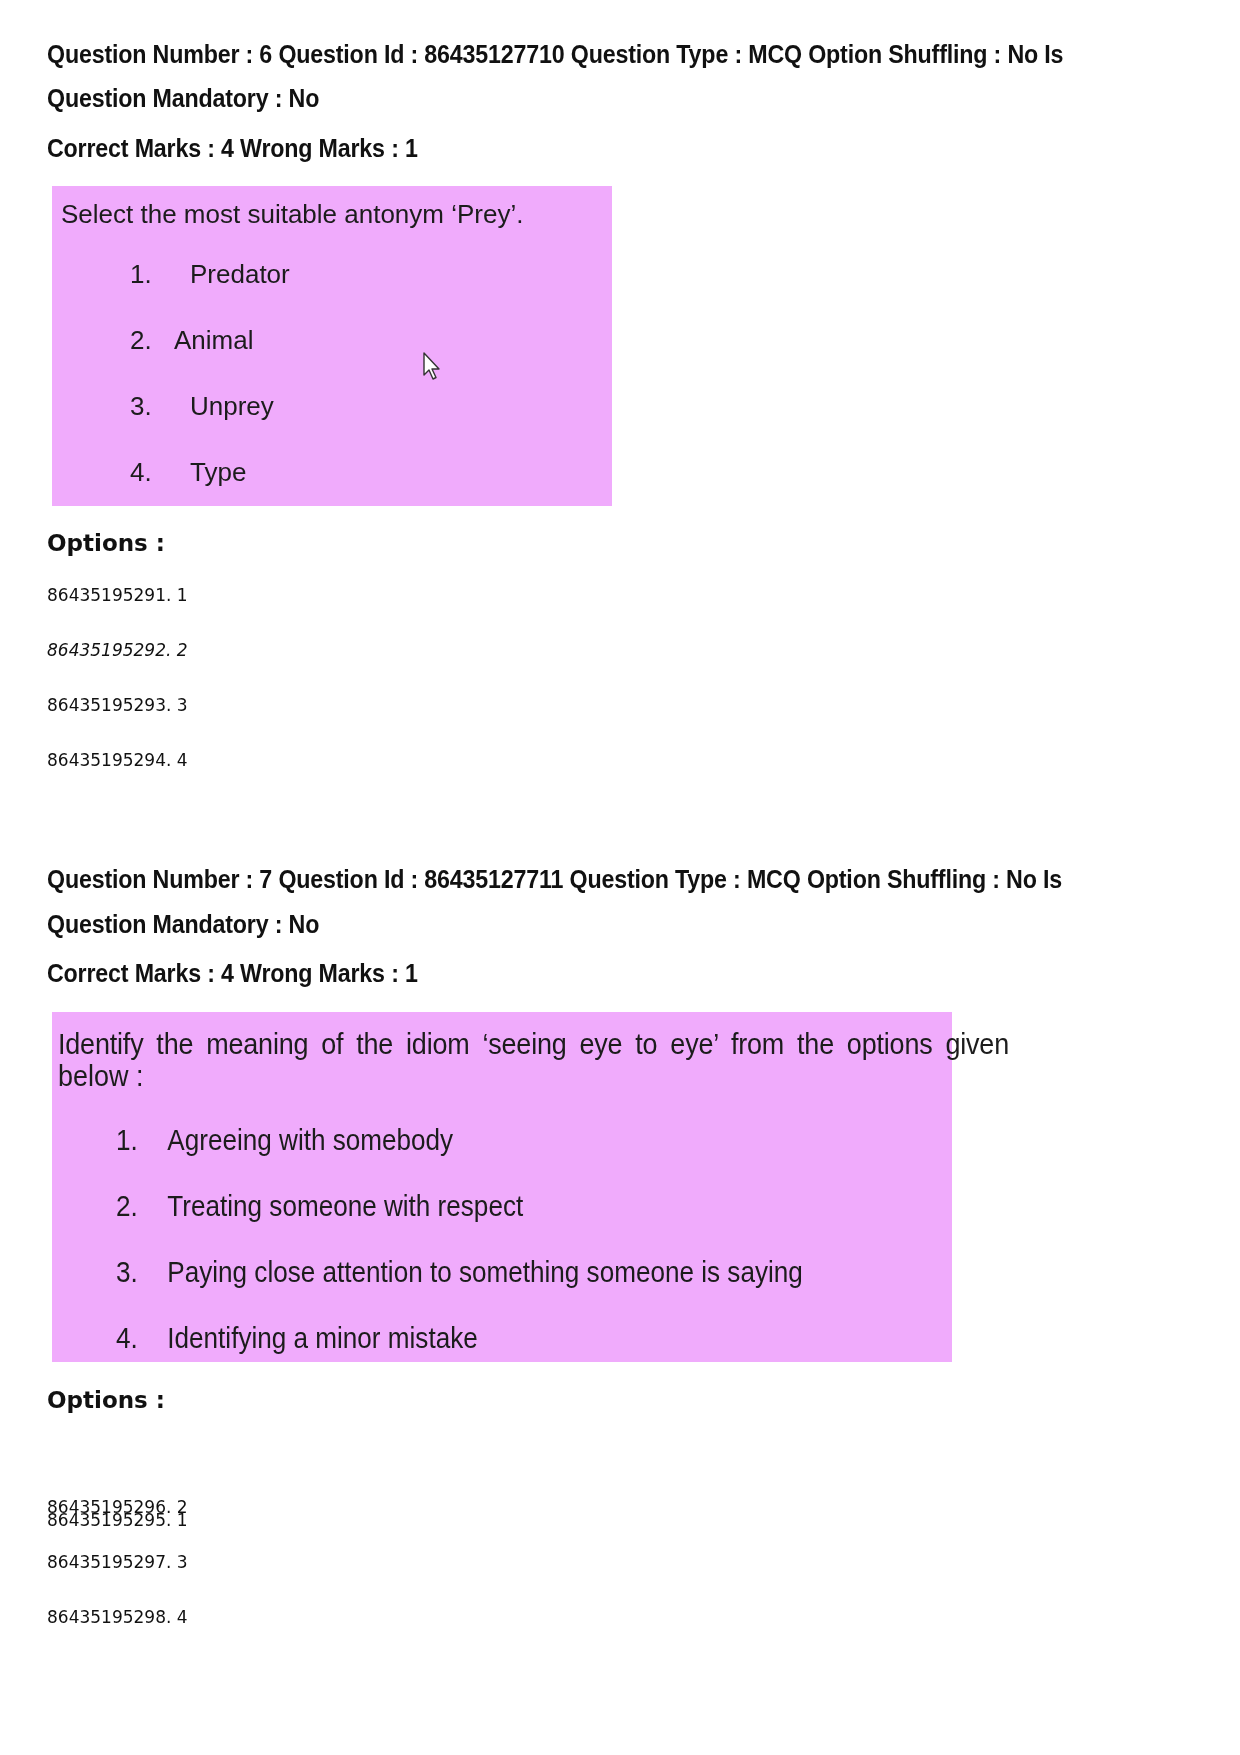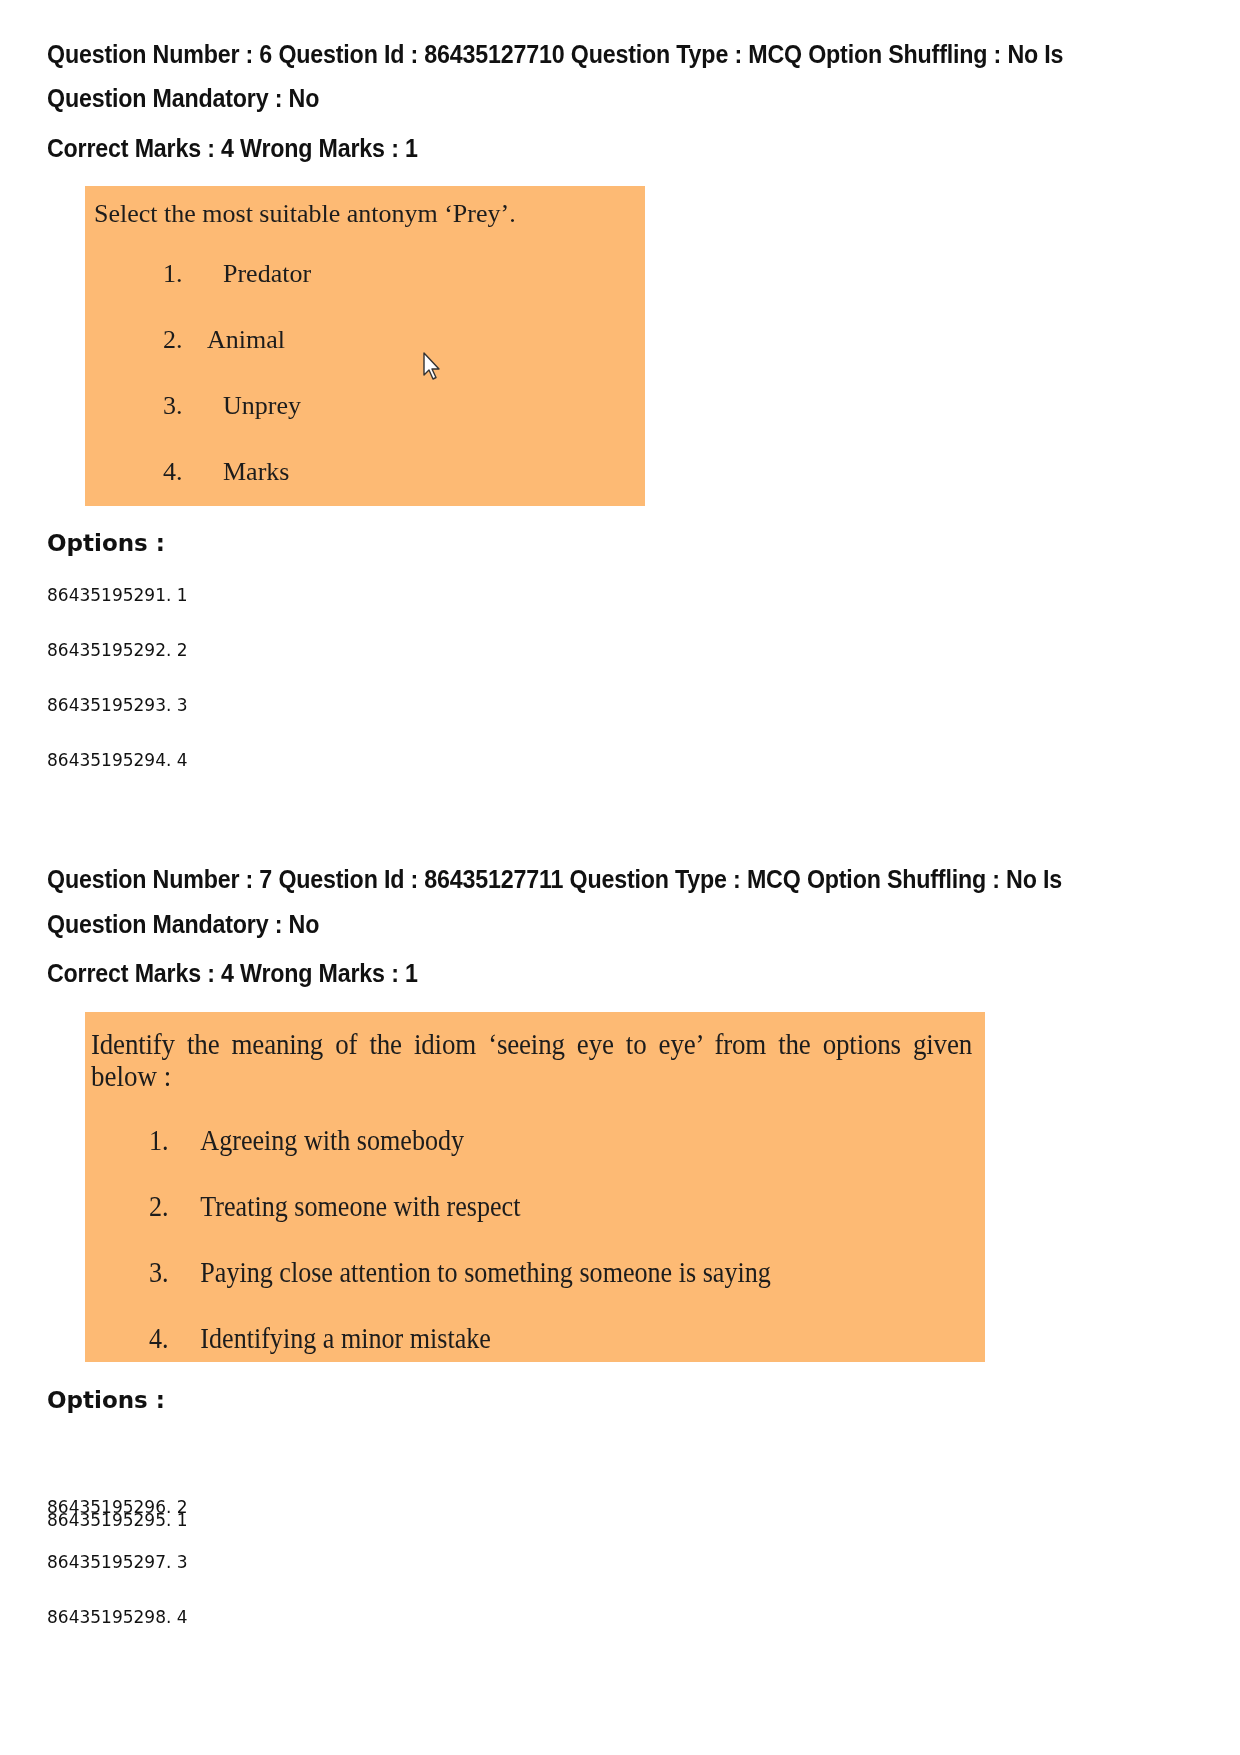--- a/index.html
+++ b/index.html
@@ -22,24 +22,23 @@
       font-weight: bold;
       font-size: 25px;
       letter-spacing: -0.2px;
       white-space: nowrap;
       color: #111111;
       transform: scaleX(0.93);
       transform-origin: left center;
     }
     .q-image {
       position: absolute;
-      background: #fdba74;
-      font-family: Liberation Serif, serif;
+      background: #f0abfc;
+      font-family: Liberation Sans, sans-serif;
       color: #1c1c1c;
-      margin-left: 33px;
     }
     .q-stem {
       position: absolute;
       white-space: nowrap;
     }
     .q-item {
       position: absolute;
       white-space: nowrap;
     }
     .q-item .num {
@@ -90,33 +89,33 @@
     <div class="q-item" style="left:78px; top:139px;">
       <span class="num">2.</span>
       <span class="txt" style="left:44px;">Animal</span>
     </div>
     <div class="q-item" style="left:78px; top:205px;">
       <span class="num">3.</span>
       <span class="txt" style="left:60px;">Unprey</span>
     </div>
     <div class="q-item" style="left:78px; top:271px;">
       <span class="num">4.</span>
-      <span class="txt" style="left:60px;">Marks</span>
+      <span class="txt" style="left:60px;">Type</span>
     </div>
   </div>
 
   <div class="cursor" style="left:422px; top:352px;">
     <svg width="22" height="30" viewBox="0 0 22 30">
       <path d="M2 1 L2 23 L7 18 L11 27 L14 25.5 L10 17 L17 17 Z" fill="#ffffff" stroke="#333333" stroke-width="1.4" stroke-linejoin="round"></path>
     </svg>
   </div>
 
   <div class="opt-header" style="top:530px;">Options :</div>
   <div class="opt-line" style="top:585px;">86435195291. 1</div>
-  <div class="opt-line" style="top:640px;">86435195292. 2</div>
+  <div class="opt-line" style="top:640px;font-style:italic;">86435195292. 2</div>
   <div class="opt-line" style="top:695px;">86435195293. 3</div>
   <div class="opt-line" style="top:750px;">86435195294. 4</div>
 </section>
 
 <section>
   <div class="meta-line" style="top:865px;">Question Number : 7 Question Id : 86435127711 Question Type : MCQ Option Shuffling : No Is</div>
   <div class="meta-line" style="top:910px;">Question Mandatory : No</div>
   <div class="meta-line" style="top:959px;">Correct Marks : 4 Wrong Marks : 1</div>
 
   <div class="q-image" style="left:52px; top:1012px; width:900px; height:350px; font-size:29px;">

